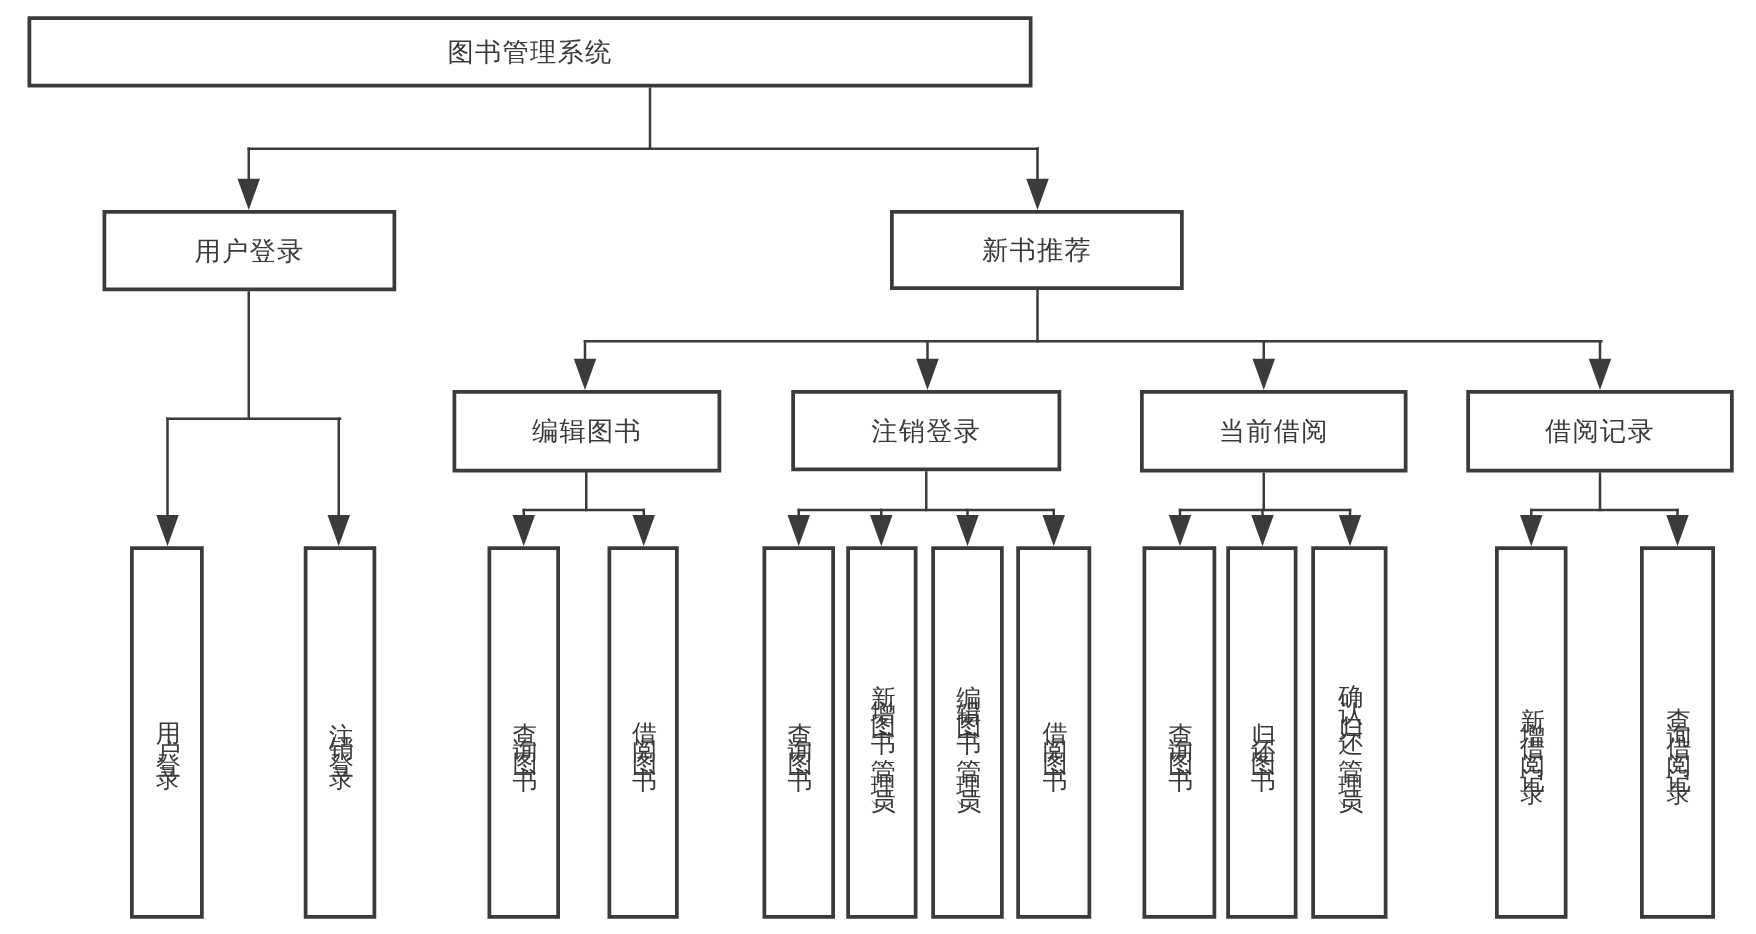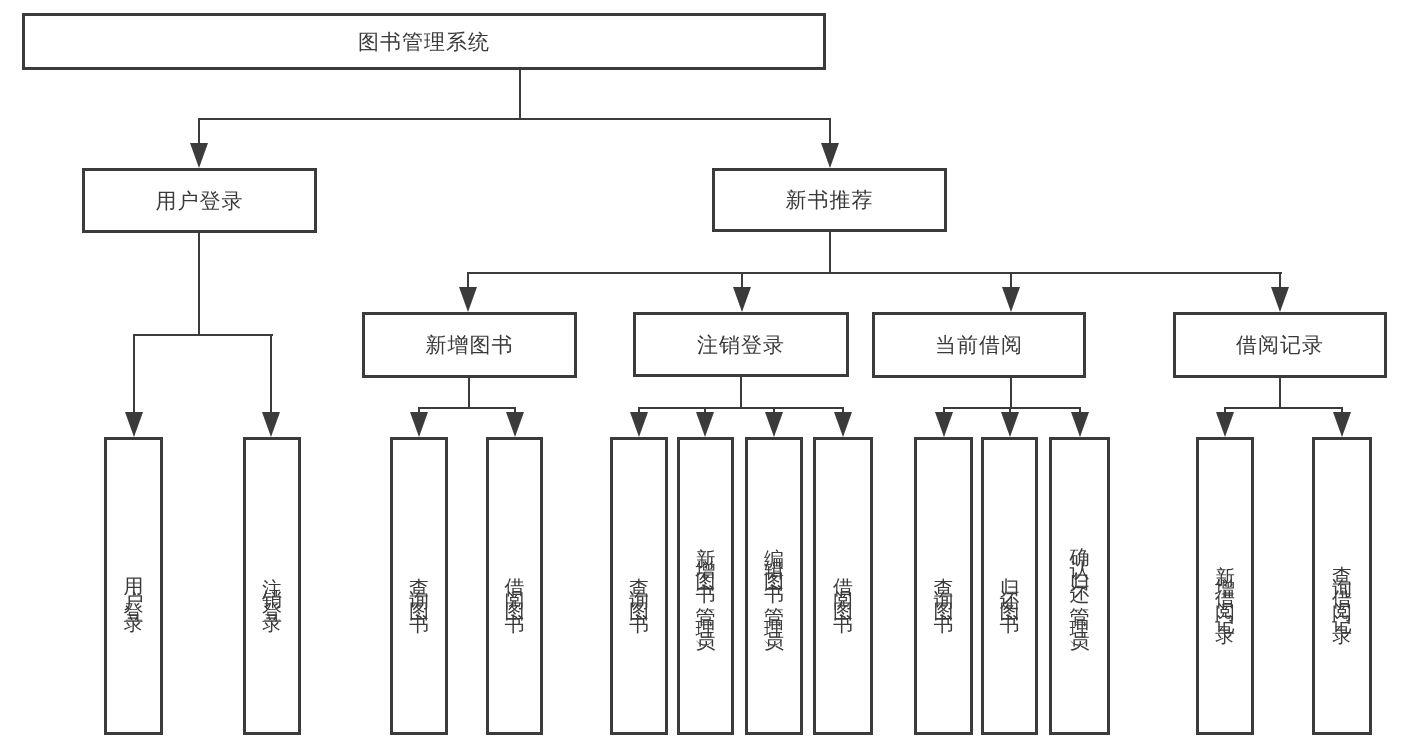--- a/index.html
+++ b/index.html
@@ -93,26 +93,26 @@
   <div class="line" style="left:467px;top:272px;width:2px;height:16px"></div>
   <div class="arrow" style="left:459px;top:287px"></div>
   <div class="line" style="left:741px;top:272px;width:2px;height:16px"></div>
   <div class="arrow" style="left:733px;top:287px"></div>
   <div class="line" style="left:1010px;top:272px;width:2px;height:16px"></div>
   <div class="arrow" style="left:1002px;top:287px"></div>
   <div class="line" style="left:1279px;top:272px;width:2px;height:16px"></div>
   <div class="arrow" style="left:1271px;top:287px"></div>
 
   <div class="hbox" style="left:362px;top:312px;width:215px;height:66px">
-    <span>新增图书</span>
+    <span>编辑图书</span>
   </div>
   <div class="hbox" style="left:633px;top:312px;width:216px;height:65px">
     <span>注销登录</span>
   </div>
-  <div class="hbox" style="left:872px;top:312px;width:214px;height:66px">
+  <div class="hbox" style="left:912px;top:312px;width:214px;height:66px">
     <span>当前借阅</span>
   </div>
   <div class="hbox" style="left:1173px;top:312px;width:214px;height:66px">
     <span>借阅记录</span>
   </div>
 
   <div class="line" style="left:468px;top:376px;width:2px;height:33px"></div>
   <div class="line" style="left:418px;top:407px;width:98px;height:2px"></div>
   <div class="line" style="left:418px;top:407px;width:2px;height:7px"></div>
   <div class="arrow" style="left:410px;top:412px"></div>

